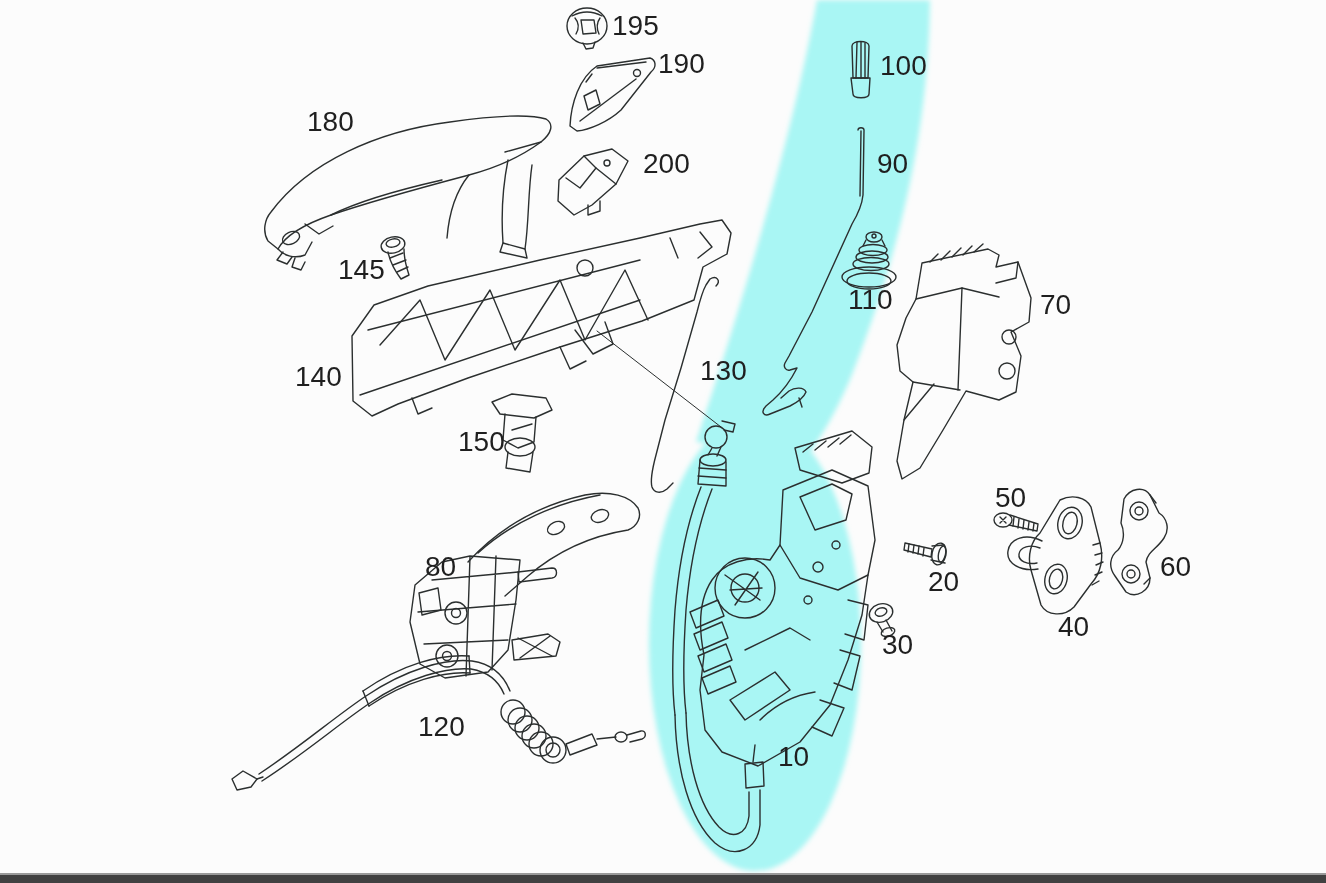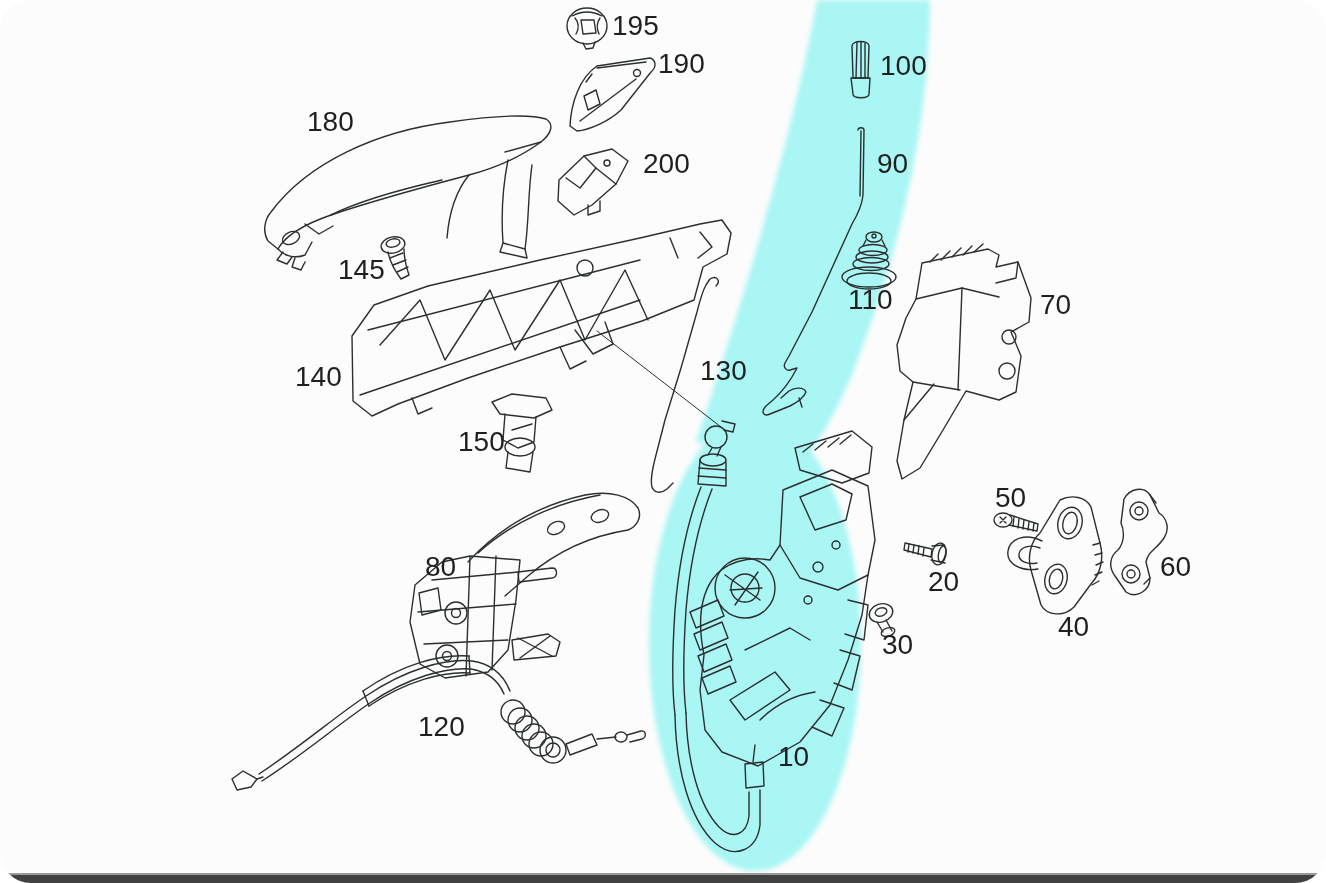--- a/index.html
+++ b/index.html
@@ -1,17 +1,17 @@
 <!DOCTYPE html>
 <html><head>
 <meta charset="utf-8">
 <style>
   html,body{margin:0;padding:0;background:#ffffff;}
   #stage{position:relative;width:1326px;height:883px;background:#fcfcfc;overflow:hidden;
-         font-family:"Liberation Sans",sans-serif;border-radius:31px;}
+         font-family:"Liberation Sans",sans-serif;}
   svg{position:absolute;left:0;top:0;}
   .ln{fill:none;stroke:#2b2f2f;stroke-width:1.4;stroke-linecap:round;stroke-linejoin:round;}
   .ln2{fill:none;stroke:#2b2f2f;stroke-width:1;stroke-linecap:round;stroke-linejoin:round;}
   .lbl{font-family:"Liberation Sans",sans-serif;font-size:28px;fill:#1f1f1f;}
 </style>
 </head>
 <body>
 
 <div id="stage">
 <svg width="1326" height="883" viewBox="0 0 1326 883">

